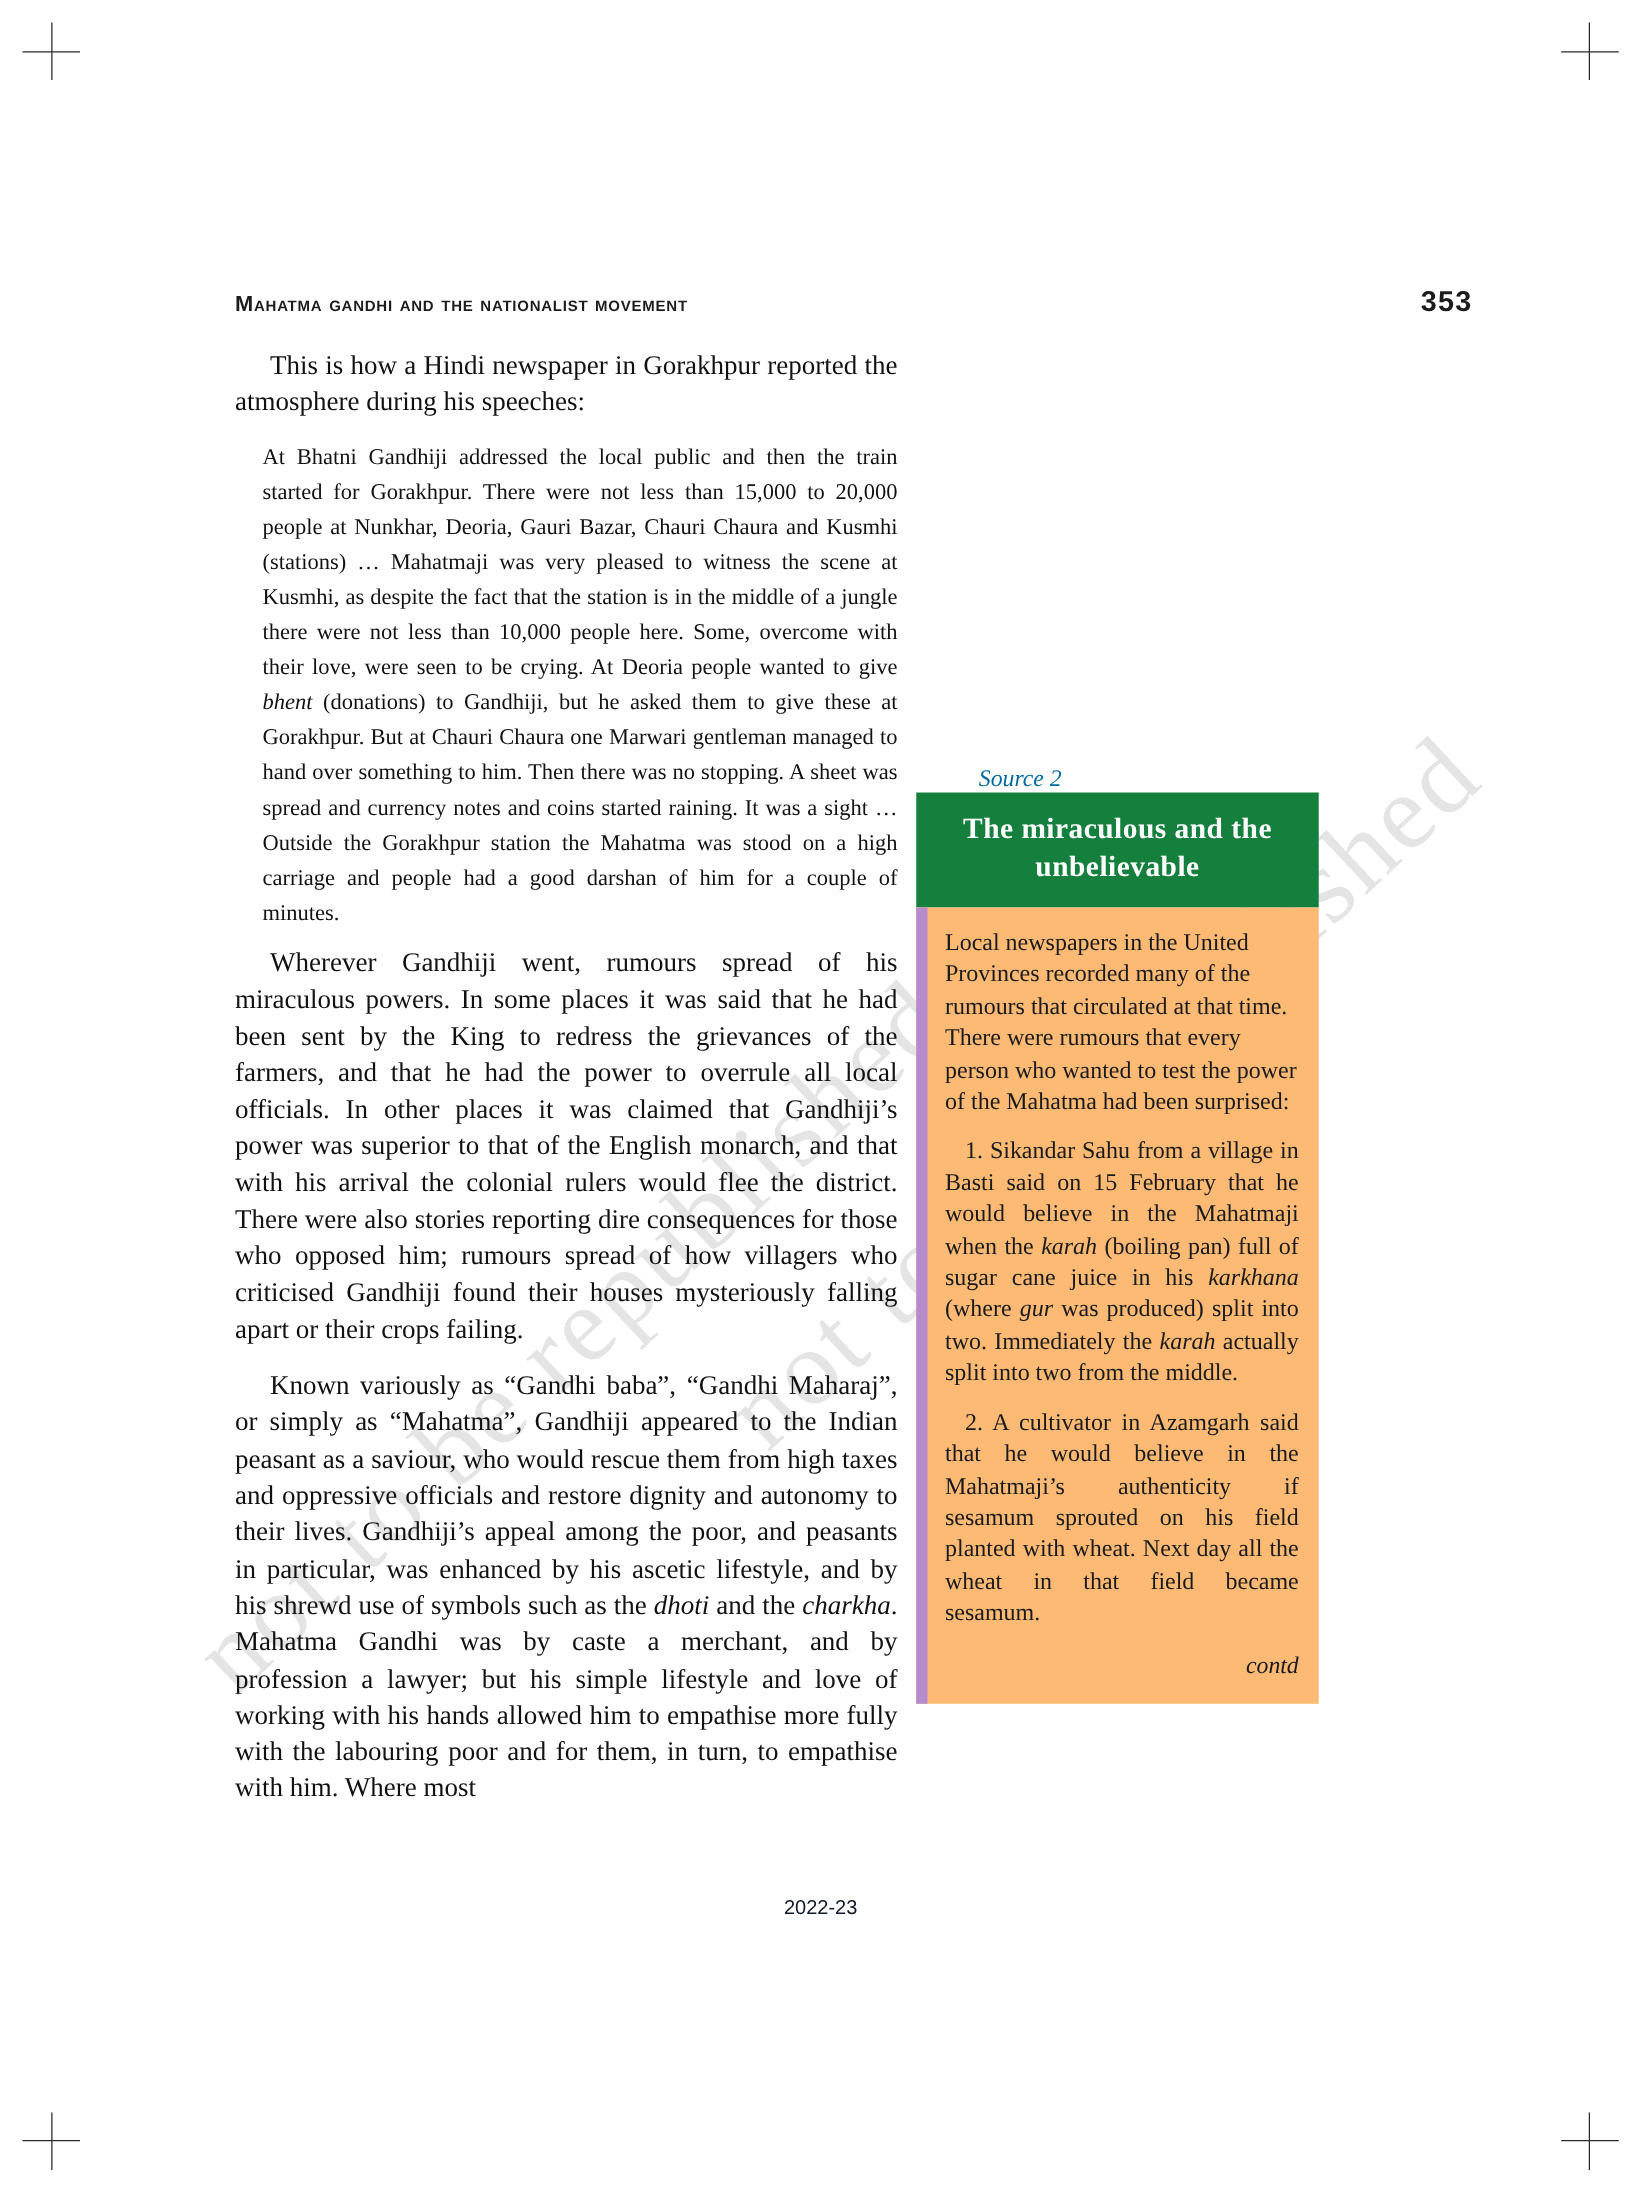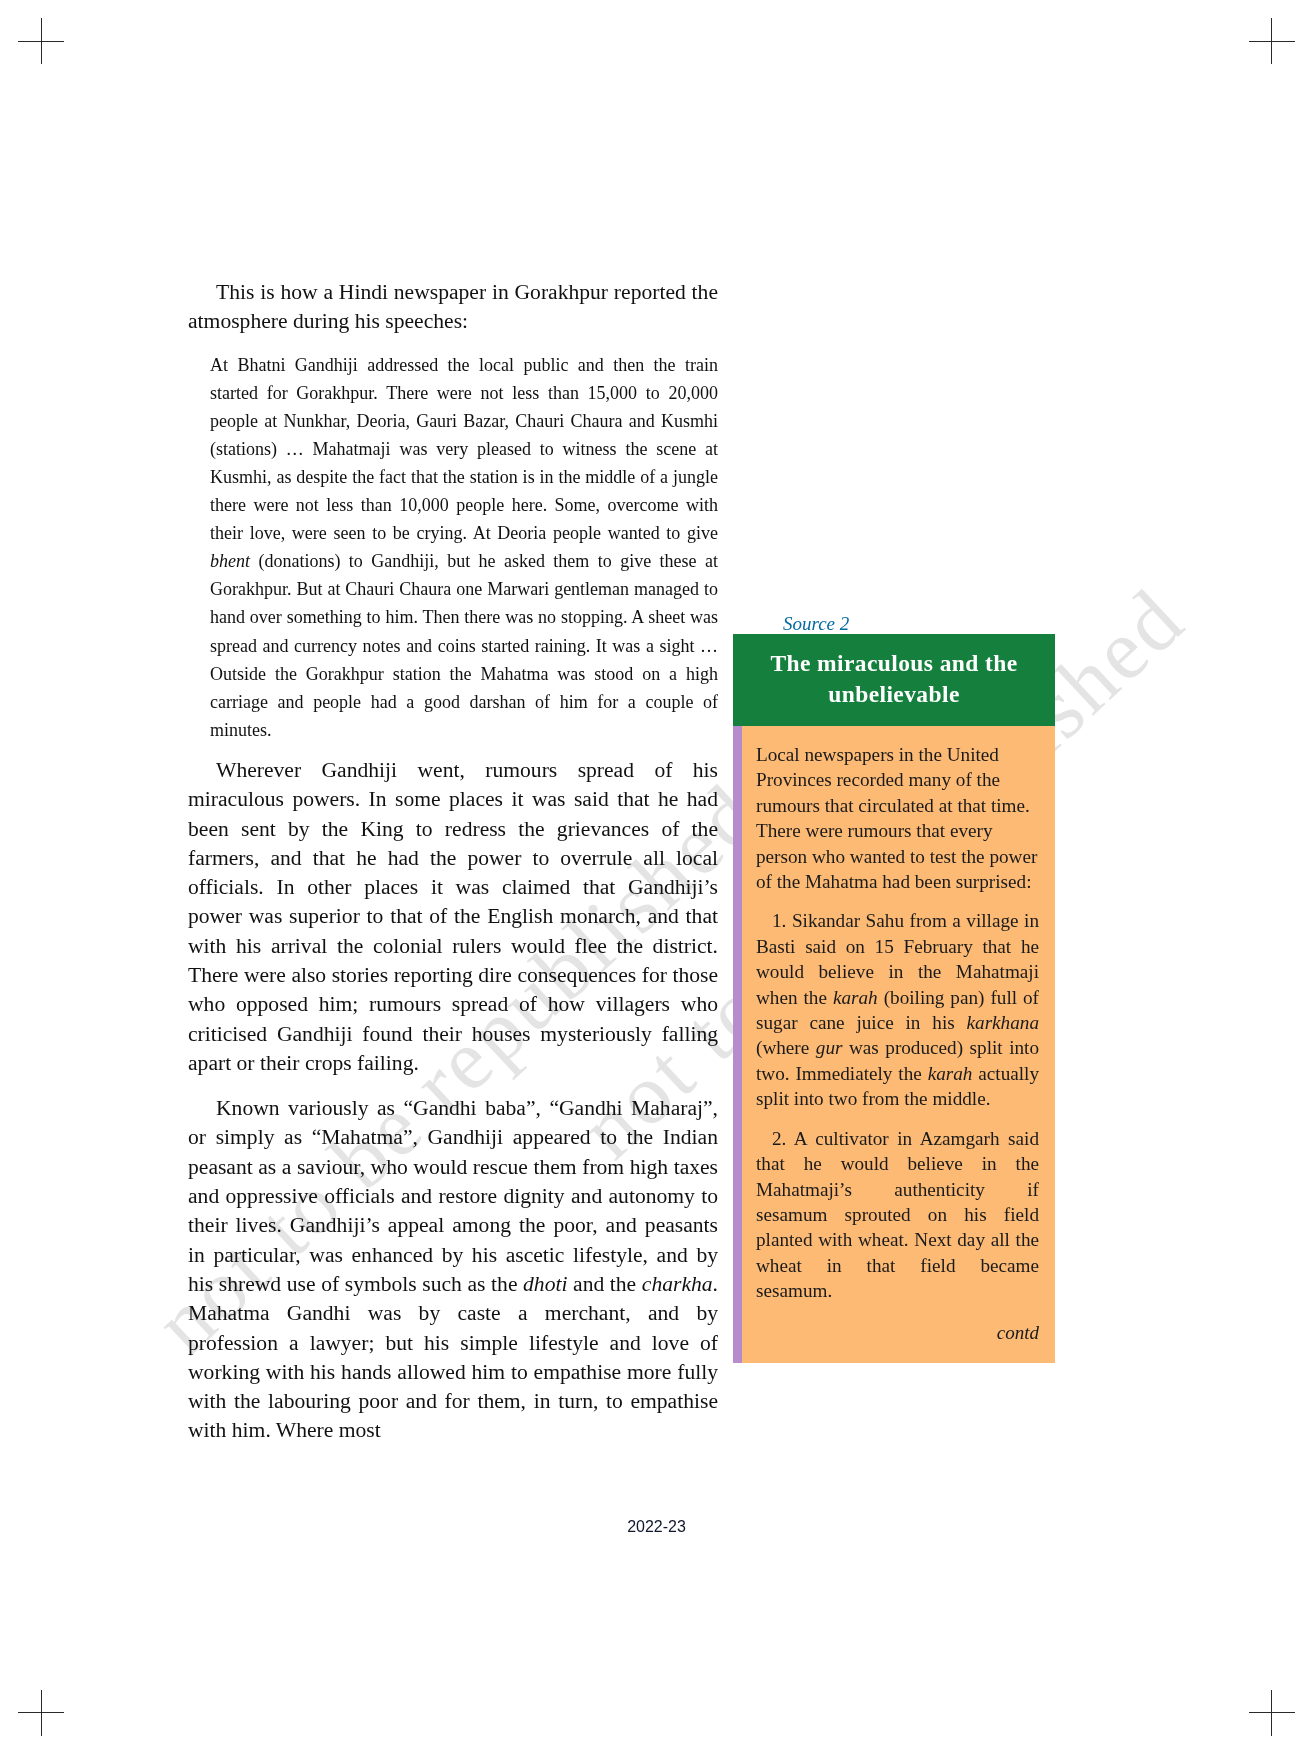--- a/index.html
+++ b/index.html
@@ -207,20 +207,24 @@
   <div class="crop v crop-bl-v"></div>
   <div class="crop h crop-bl-h"></div>
   <div class="crop v crop-br-v"></div>
   <div class="crop h crop-br-h"></div>
 
   <div id="watermark">
     <span class="wm1">not to be republished</span>
     <span class="wm2">not to be republished</span>
   </div>
 
+  <div id="running-header">
+    <div id="header-title">Mahatma Gandhi and the Nationalist Movement</div>
+    <div id="page-number">353</div>
+  </div>
 
   <div id="main-column">
 
     <p class="body-para">This is how a Hindi newspaper in Gorakhpur reported the atmosphere during his speeches:</p>
 
     <blockquote id="blockquote">
       <p><span>At Bhatni Gandhiji addressed the local public and then the train started for Gorakhpur. There were not less than 15,000 to 20,000 people at Nunkhar, Deoria, Gauri Bazar, Chauri Chaura and Kusmhi (stations) …  Mahatmaji was very pleased to witness the scene at Kusmhi, as despite the fact that the station is in the middle of a jungle there were not less than 10,000 people here. Some, overcome with their love, were seen to be crying. At Deoria people wanted to give </span><span class="ital">bhent</span><span> (donations) to Gandhiji, but he asked them to give these at Gorakhpur. But at Chauri Chaura one Marwari gentleman managed to hand over something to him. Then there was no stopping. A sheet was spread and currency notes and coins started raining. It was a sight …  Outside the Gorakhpur station the Mahatma was stood on a high carriage and people had a good darshan of him for a couple of minutes.</span></p>
     </blockquote>
 
     <p class="body-para">Wherever Gandhiji went, rumours spread of his miraculous powers. In some places it was said that he had been sent by the King to redress the grievances of the farmers, and that he had the power to overrule all local officials. In other places it was claimed that Gandhiji’s power was superior to that of the English monarch, and that with his arrival the colonial rulers would flee the district. There were also stories reporting dire consequences for those who opposed him; rumours spread of how  villagers who criticised Gandhiji found their houses mysteriously falling apart or their crops failing.</p>

